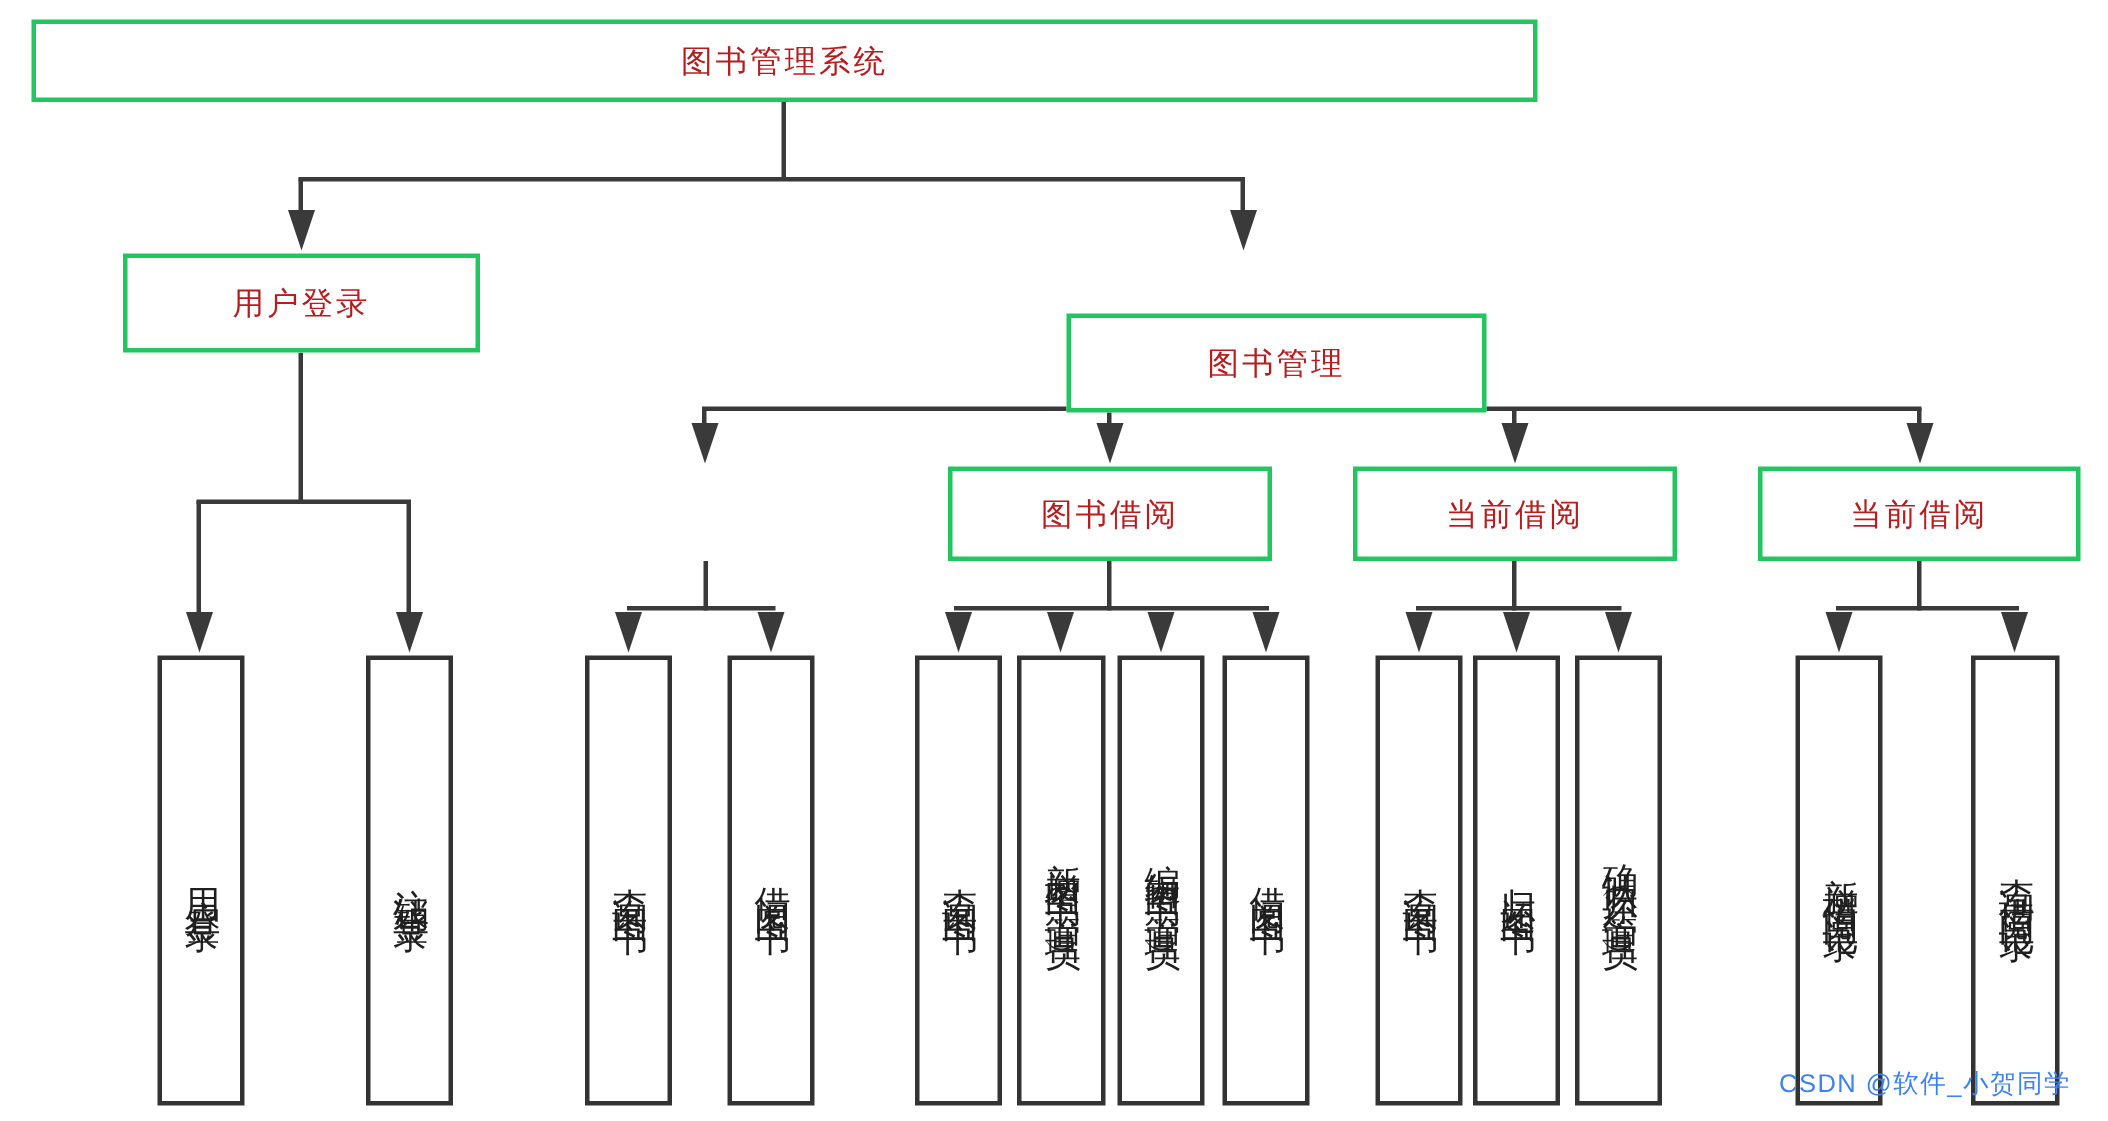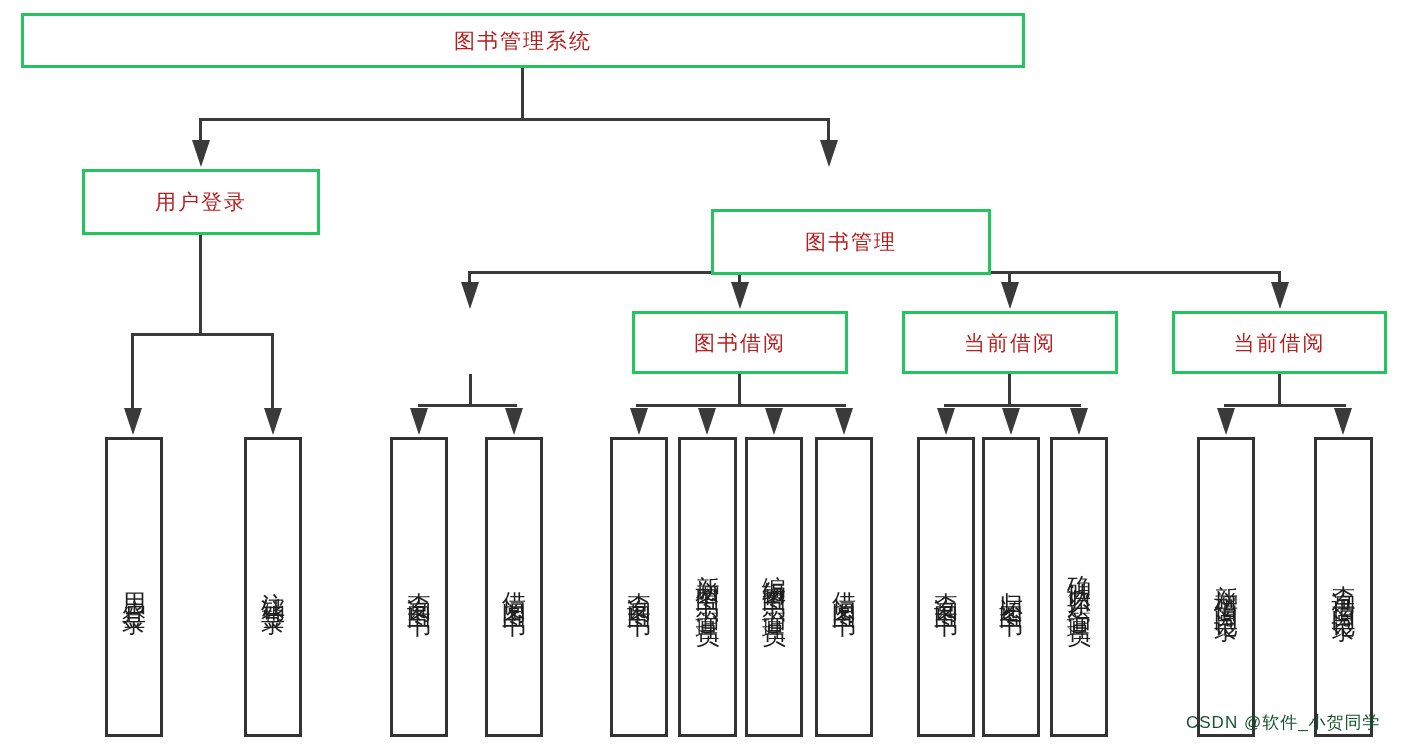--- a/index.html
+++ b/index.html
@@ -22,21 +22,21 @@
   .hline,.vline{position:absolute;background:#3a3a3a;z-index:1;}
   .hline{height:3px;}
   .vline{width:3px;}
   .arrow{
     position:absolute;width:0;height:0;z-index:1;
     border-left:9px solid transparent;border-right:9px solid transparent;
     border-top:27px solid #3a3a3a;
   }
   .watermark{
     position:absolute;left:1186px;top:711px;z-index:3;
-    font-size:17px;letter-spacing:1px;color:#14532d;white-space:nowrap;
+    font-size:17px;letter-spacing:1px;color:#3b82f6;white-space:nowrap;
   }
 </style>
 </head>
 <body>
 
 <div class="canvas">
 
   <div class="box" style="left:21px;top:13px;width:1004px;height:55px;">
     <span>图书管理系统</span>
   </div>

